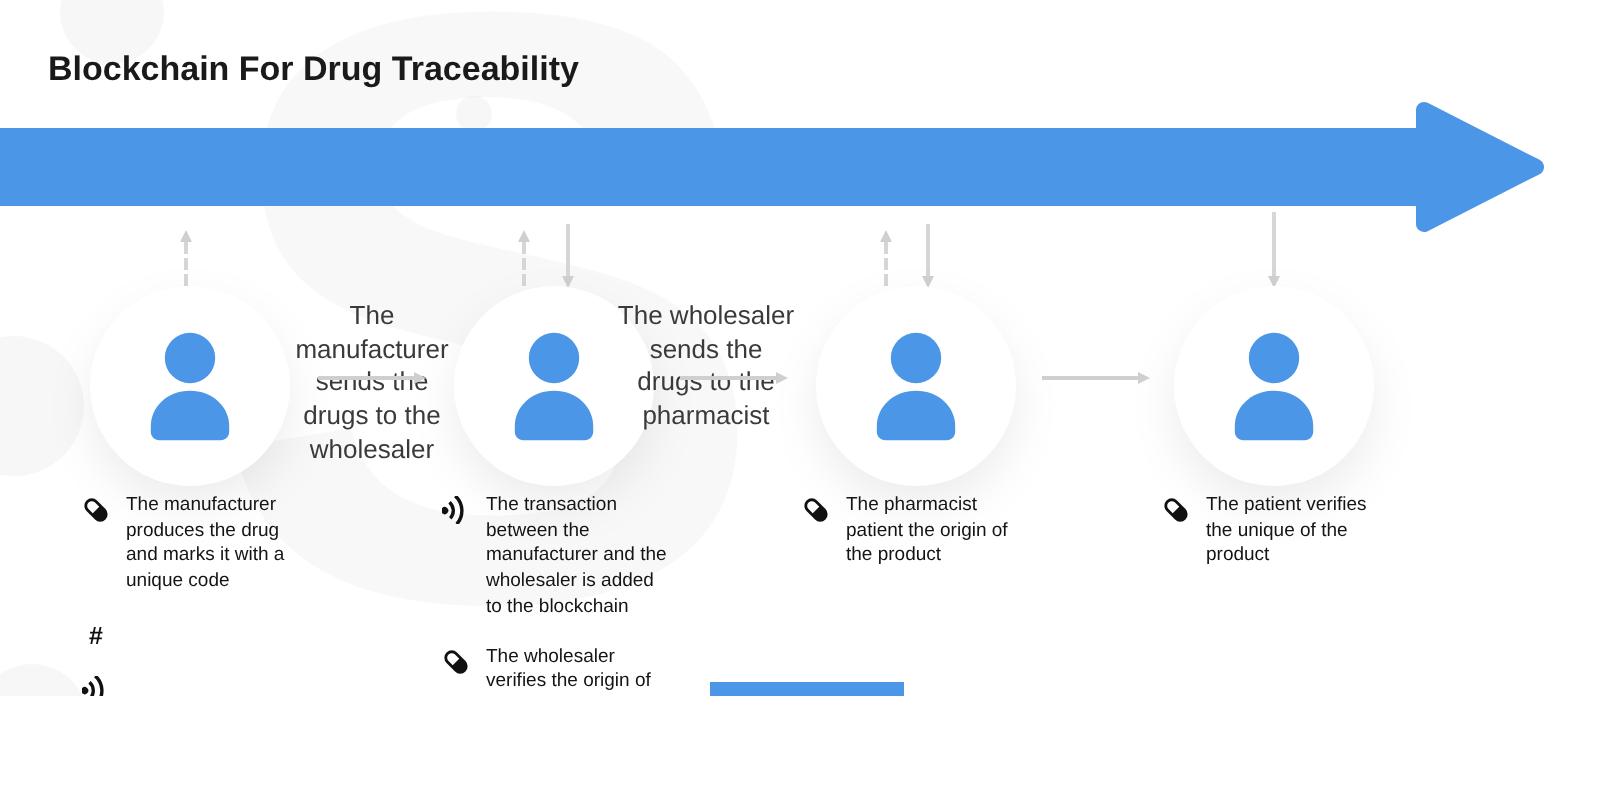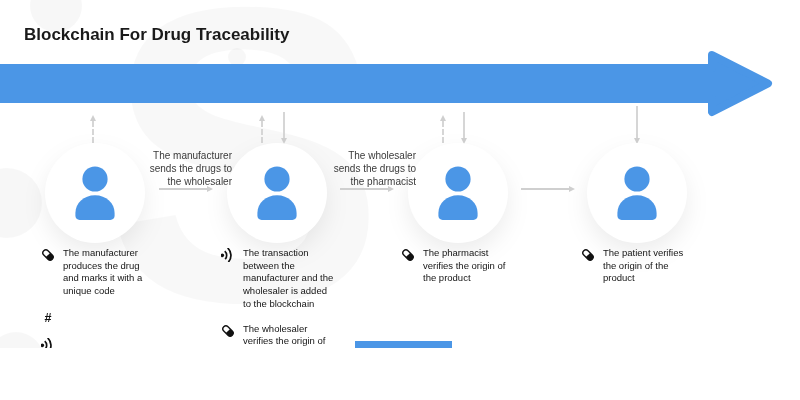--- a/index.html
+++ b/index.html
@@ -25,22 +25,22 @@
   .person{position:absolute;left:22px;top:20px;}
   .c1{left:45px}.c2{left:227px}.c3{left:408px}.c4{left:587px}
   
   .varrow{position:absolute;display:flex;flex-direction:column;align-items:center;width:8px;}
   .tri-up{width:0;height:0;border-left:3.5px solid transparent;border-right:3.5px solid transparent;border-bottom:6px solid var(--gray-arrow);}
   .tri-down{width:0;height:0;border-left:3.5px solid transparent;border-right:3.5px solid transparent;border-top:6px solid var(--gray-arrow);}
   .vline-dashed{width:0;border-left:2px dashed #d6d6d6;height:22px;}
   .vline-solid{width:1.5px;background:#d6d6d6;height:26px;}
   .vline-solid.long{height:32px;}
   
-  .connector-label{position:absolute;top:150px;width:92px;text-align:right;
-    font-size:10px;line-height:1.28;color:#3a3a3a;}
+  .connector-label{position:absolute;top:150px;width:92px;text-align:center;
+    font-size:13px;line-height:1.28;color:#3a3a3a;}
   .harrow{position:absolute;top:186px;display:flex;align-items:center;}
   .hline{width:48px;height:1.5px;background:var(--gray-arrow);}
   .tri-right{width:0;height:0;border-top:3.5px solid transparent;border-bottom:3.5px solid transparent;border-left:6px solid var(--gray-arrow);}
   
   .bullets{position:absolute;top:247px;width:126px;}
   .bl1{left:30px}.bl2{left:210px}.bl3{left:390px}.bl4{left:570px}
   .bullet{display:flex;gap:8px;margin-bottom:12px;margin-left:11px;}
   .bicon{flex:0 0 14px;width:14px;height:14px;margin-top:1px;}
   .hash{font-size:12.5px;font-weight:700;color:#111;line-height:14px;text-align:center;}
   .btext{width:96px;font-size:9.5px;line-height:1.34;color:#141414;}
@@ -113,21 +113,21 @@
       <path d="M30,33.5 C18,33.5 9,42 9,52.5 L9,55.5 C9,58 11,60 13.5,60 L46.5,60 C49,60 51,58 51,55.5 L51,52.5 C51,42 42,33.5 30,33.5 Z" fill="var(--accent)"></path>
     </svg>
   </div>
 
   <div class="connector-label" style="left:140px">The manufacturer sends the drugs to the wholesaler</div>
   <div class="harrow" style="left:159px">
     <div class="hline"></div>
       <div class="tri-right"></div>
   </div>
 
-  <div class="connector-label" style="left:324px">The wholesaler sends the drugs to the pharmacist</div>
+  <div class="connector-label" style="left:307px">The wholesaler sends the drugs to the pharmacist</div>
   <div class="harrow" style="left:340px">
     <div class="hline"></div>
       <div class="tri-right"></div>
   </div>
 
   <div class="harrow" style="left:521px">
     <div class="hline"></div>
       <div class="tri-right"></div>
   </div>
 
@@ -178,31 +178,31 @@
   </div>
 
   <div class="bullets bl3">
     <div class="bullet">
       <svg class="bicon" viewBox="0 0 14 14">
         <g transform="rotate(-45 7 7)">
           <rect x="4" y="1" width="6" height="12" rx="3" fill="none" stroke="#111" stroke-width="1.4"></rect>
           <path d="M4,7 h6 v3 a3,3 0 0 1 -6,0 z" fill="#111"></path>
         </g>
       </svg>
-      <div class="btext">The pharmacist verifies the origin of the product</div>
+      <div class="btext">The pharmacist patient the origin of the product</div>
     </div>
   </div>
 
   <div class="bullets bl4">
     <div class="bullet">
       <svg class="bicon" viewBox="0 0 14 14">
         <g transform="rotate(-45 7 7)">
           <rect x="4" y="1" width="6" height="12" rx="3" fill="none" stroke="#111" stroke-width="1.4"></rect>
           <path d="M4,7 h6 v3 a3,3 0 0 1 -6,0 z" fill="#111"></path>
         </g>
       </svg>
-      <div class="btext">The patient verifies the origin of the product</div>
+      <div class="btext">The patient verifies the unique of the product</div>
     </div>
   </div>
 
   <div class="footer-bar"></div>
 
 </div>
 
 </body></html>

